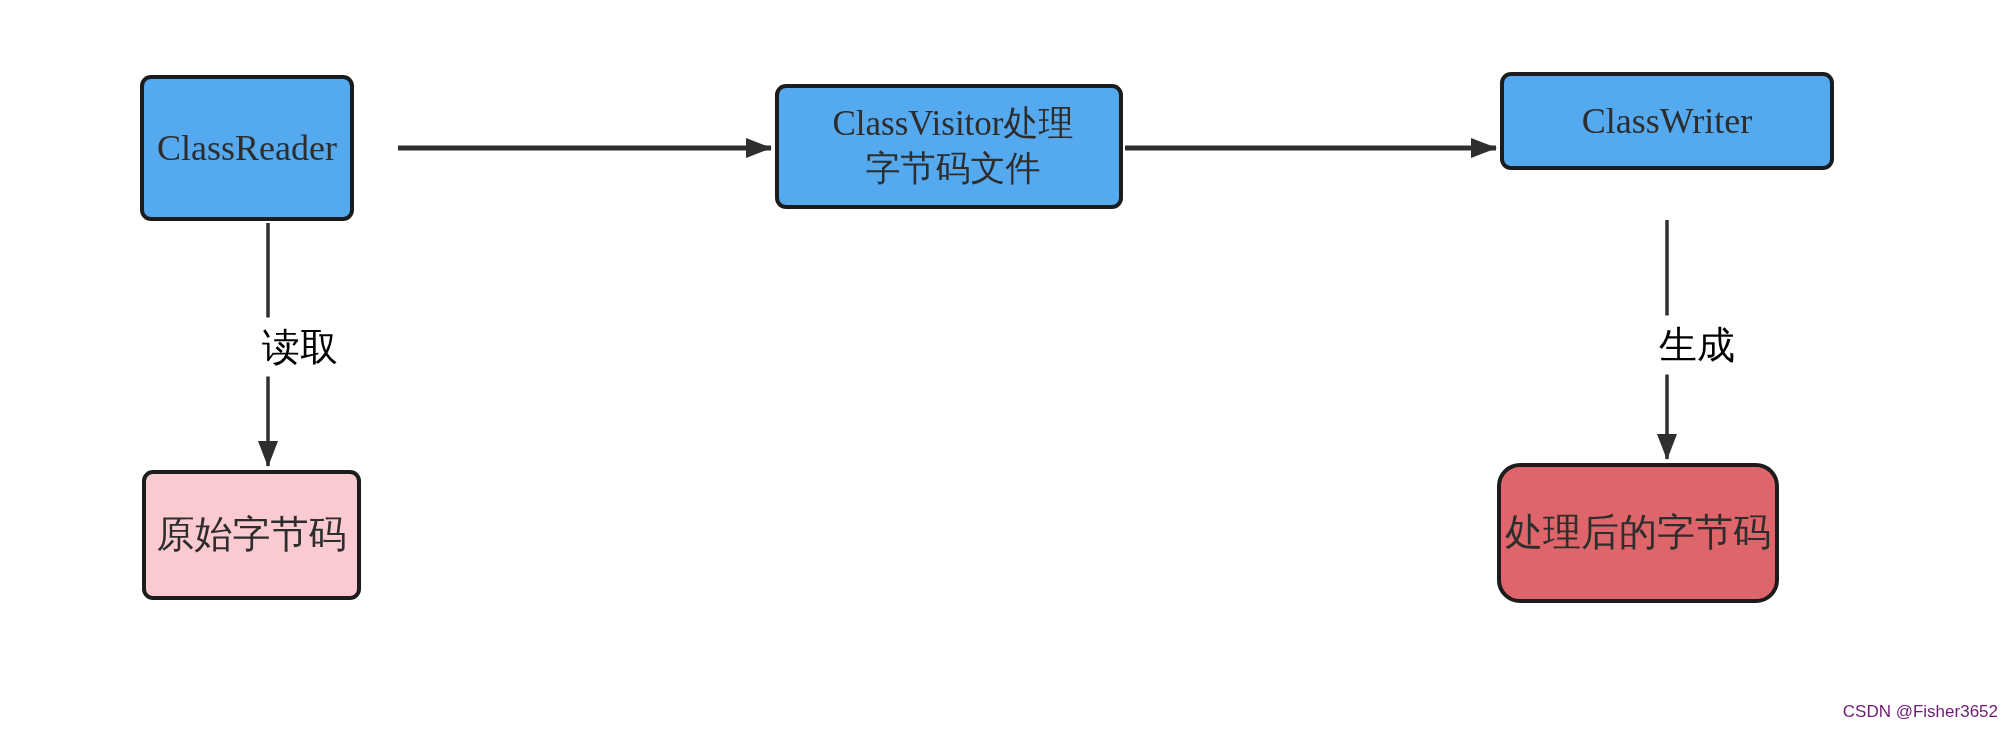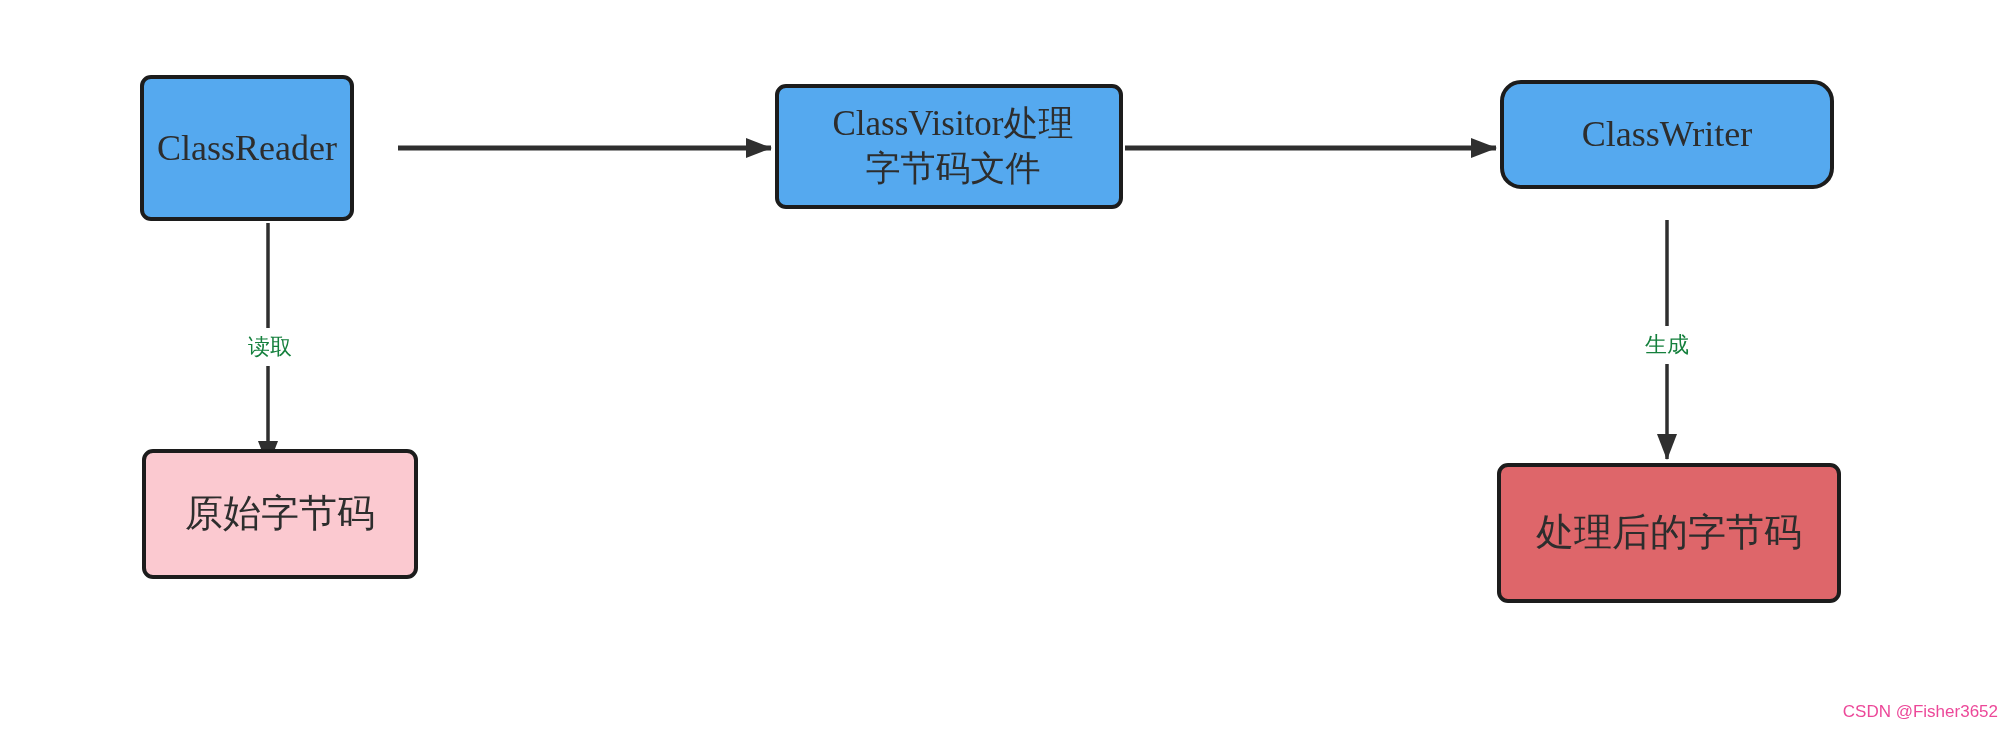--- a/index.html
+++ b/index.html
@@ -32,43 +32,44 @@
     text-align: center;
     color: #2d2d2d;
     line-height: 1.25;
   }
   .node.blue { background: #55a9ef; }
   .node.pink { background: #fbc9d0; }
   .node.red  { background: #de666a; }
 
   #n-reader    { left: 140px;  top: 75px;  width: 214px; height: 146px; font-size: 36px; }
   #n-visitor   { left: 775px;  top: 84px;  width: 348px; height: 125px; font-size: 35px; line-height: 1.28; padding-left: 8px; }
-  #n-writer    { left: 1500px; top: 80px;  width: 334px; height: 109px; font-size: 36px; border-radius: 21px; }
-  #n-original  { left: 142px;  top: 449px; width: 276px; height: 130px; font-size: 38px; }
-  #n-processed { left: 1497px; top: 463px; width: 344px; height: 140px; font-size: 38px; }
+  #n-writer    { left: 1500px; top: 72px;  width: 334px; height: 98px; font-size: 36px; }
+  #n-original  { left: 142px;  top: 470px; width: 219px; height: 130px; font-size: 38px; }
+  #n-processed { left: 1497px; top: 463px; width: 282px; height: 140px; font-size: 38px; border-radius: 23px; }
 
   .edge-label {
     position: absolute;
     transform: translate(-50%, -50%);
     background: #ffffff;
     padding: 4px 6px;
-    font-size: 22px;
-    color: #15803d;
+    font-size: 38px;
+    color: #000000;
     white-space: nowrap;
+    margin-left: 30px;
   }
   #lbl-read { left: 270px;  top: 347px; }
   #lbl-gen  { left: 1667px; top: 345px; font-family: Liberation Mono, monospace; }
 
   .watermark {
     position: absolute;
     right: 14px;
     bottom: 12px;
     font-family: "Liberation Sans", "DejaVu Sans", sans-serif;
     font-size: 17px;
-    color: #ec4899;
+    color: #701a75;
   }
 </style>
 </head>
 <body>
 
 <div class="canvas">
 
   <svg class="edges" width="2012" height="734" viewBox="0 0 2012 734">
     <defs>
       <marker id="arrowhead" markerUnits="userSpaceOnUse" markerWidth="26" markerHeight="20" refX="25" refY="10" orient="auto">

